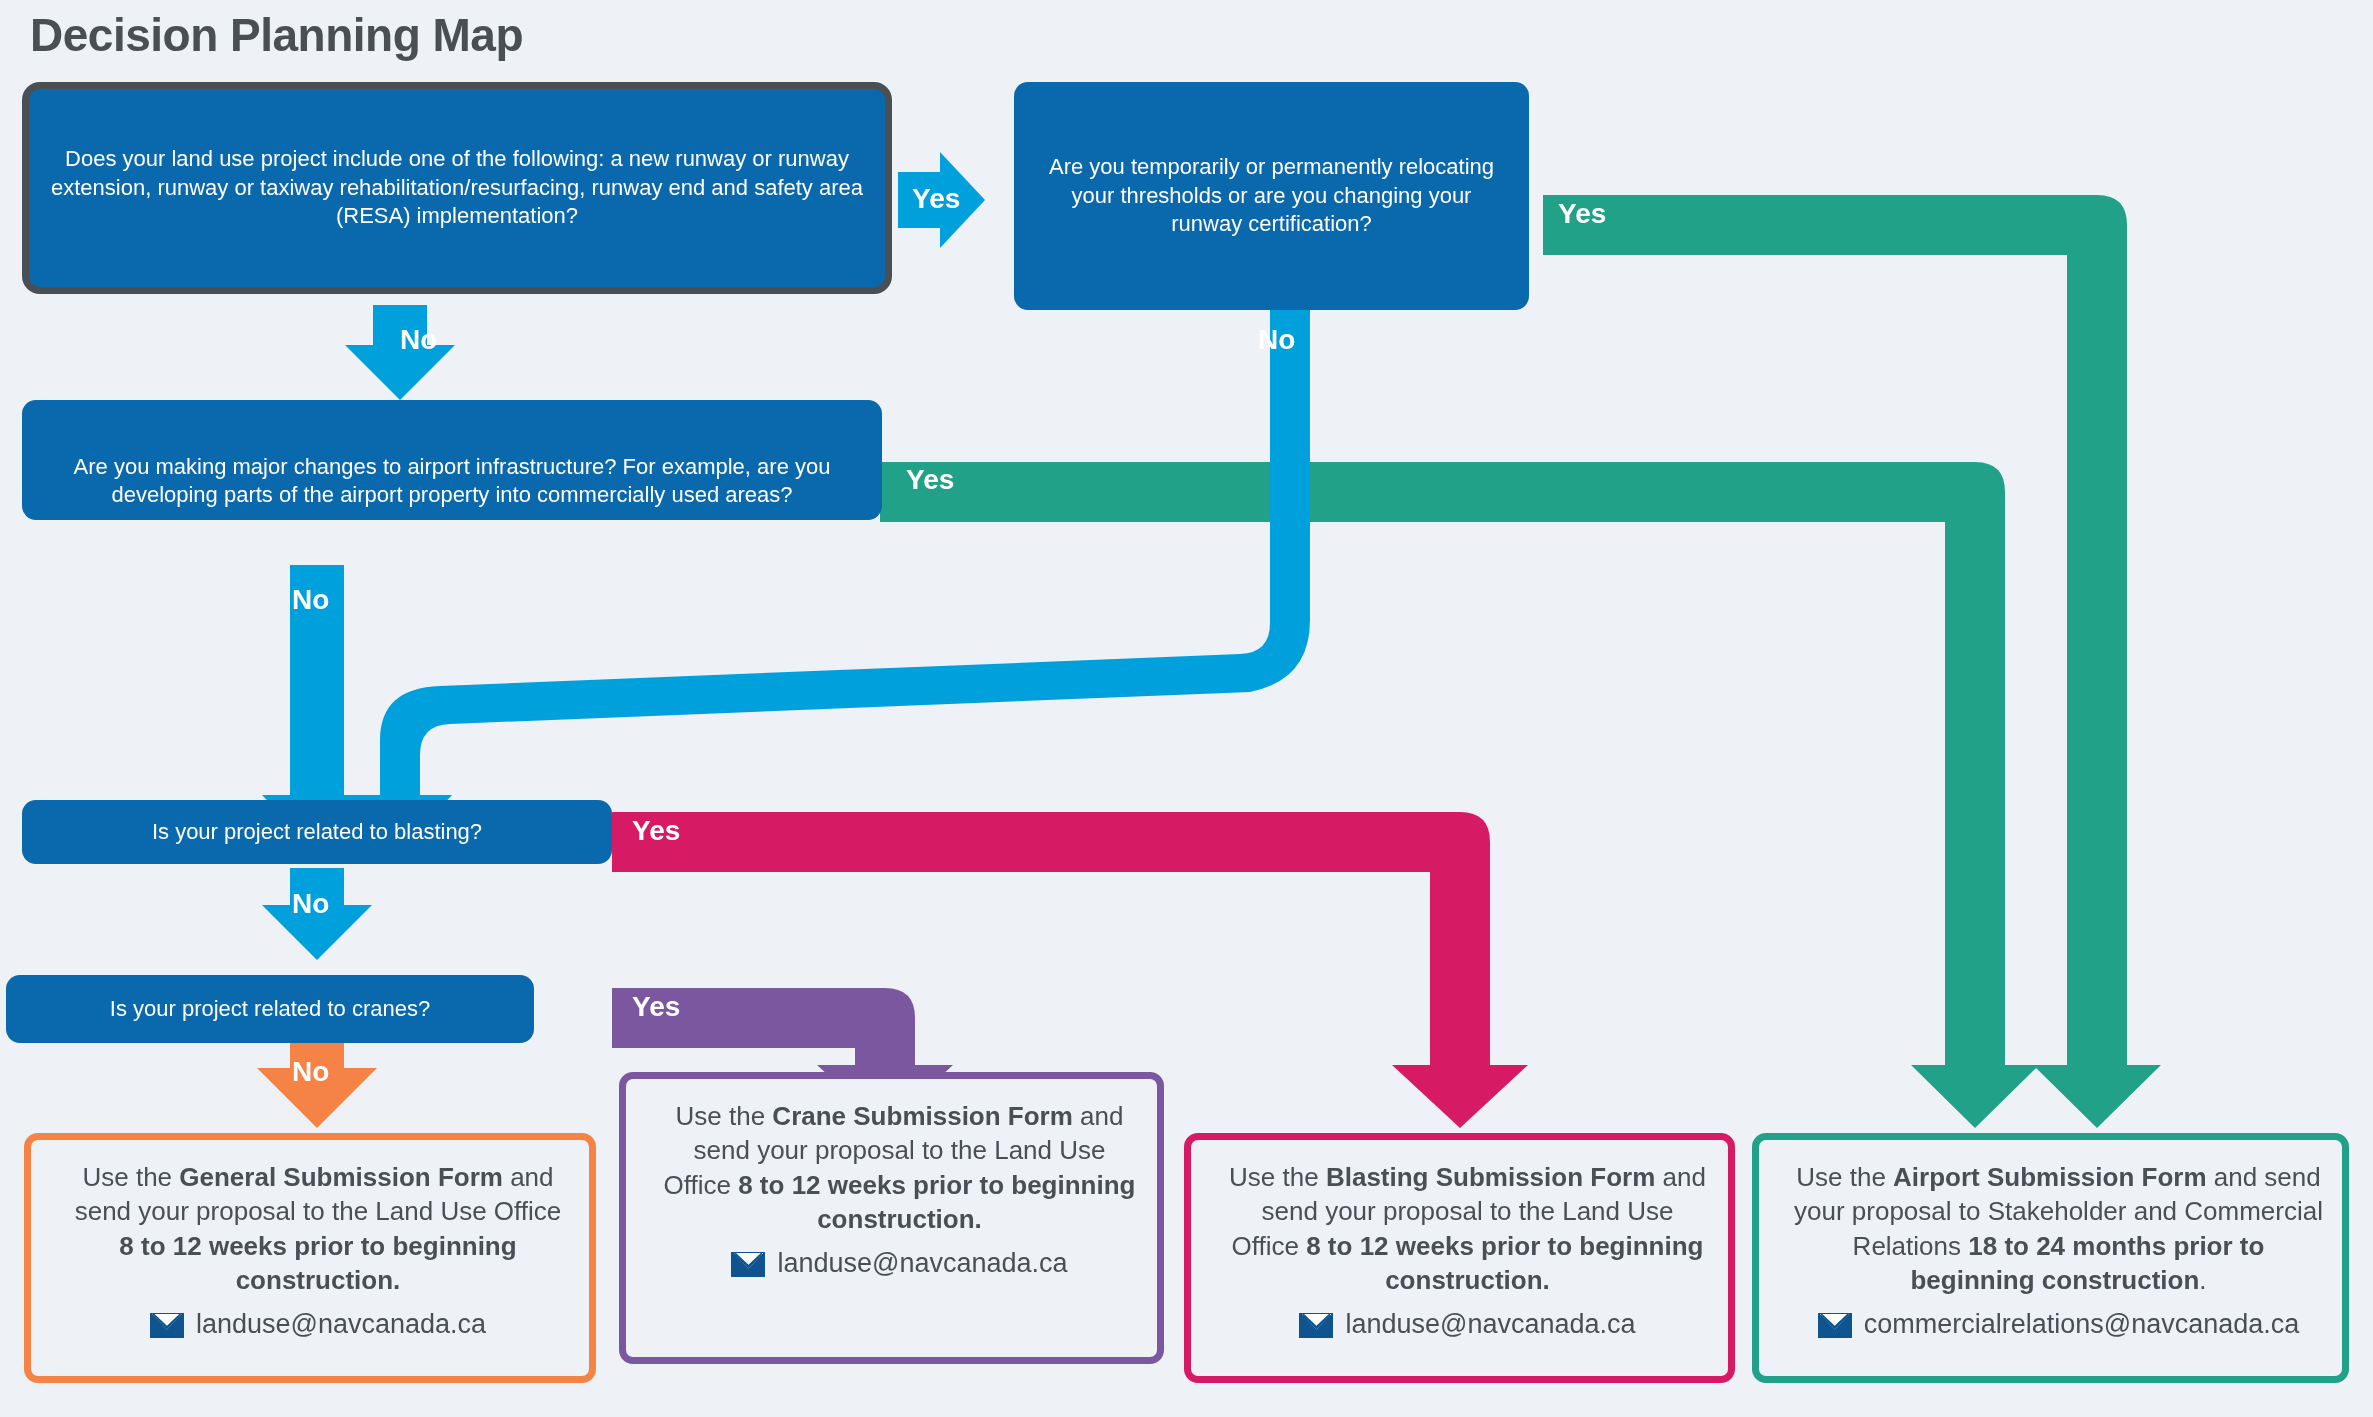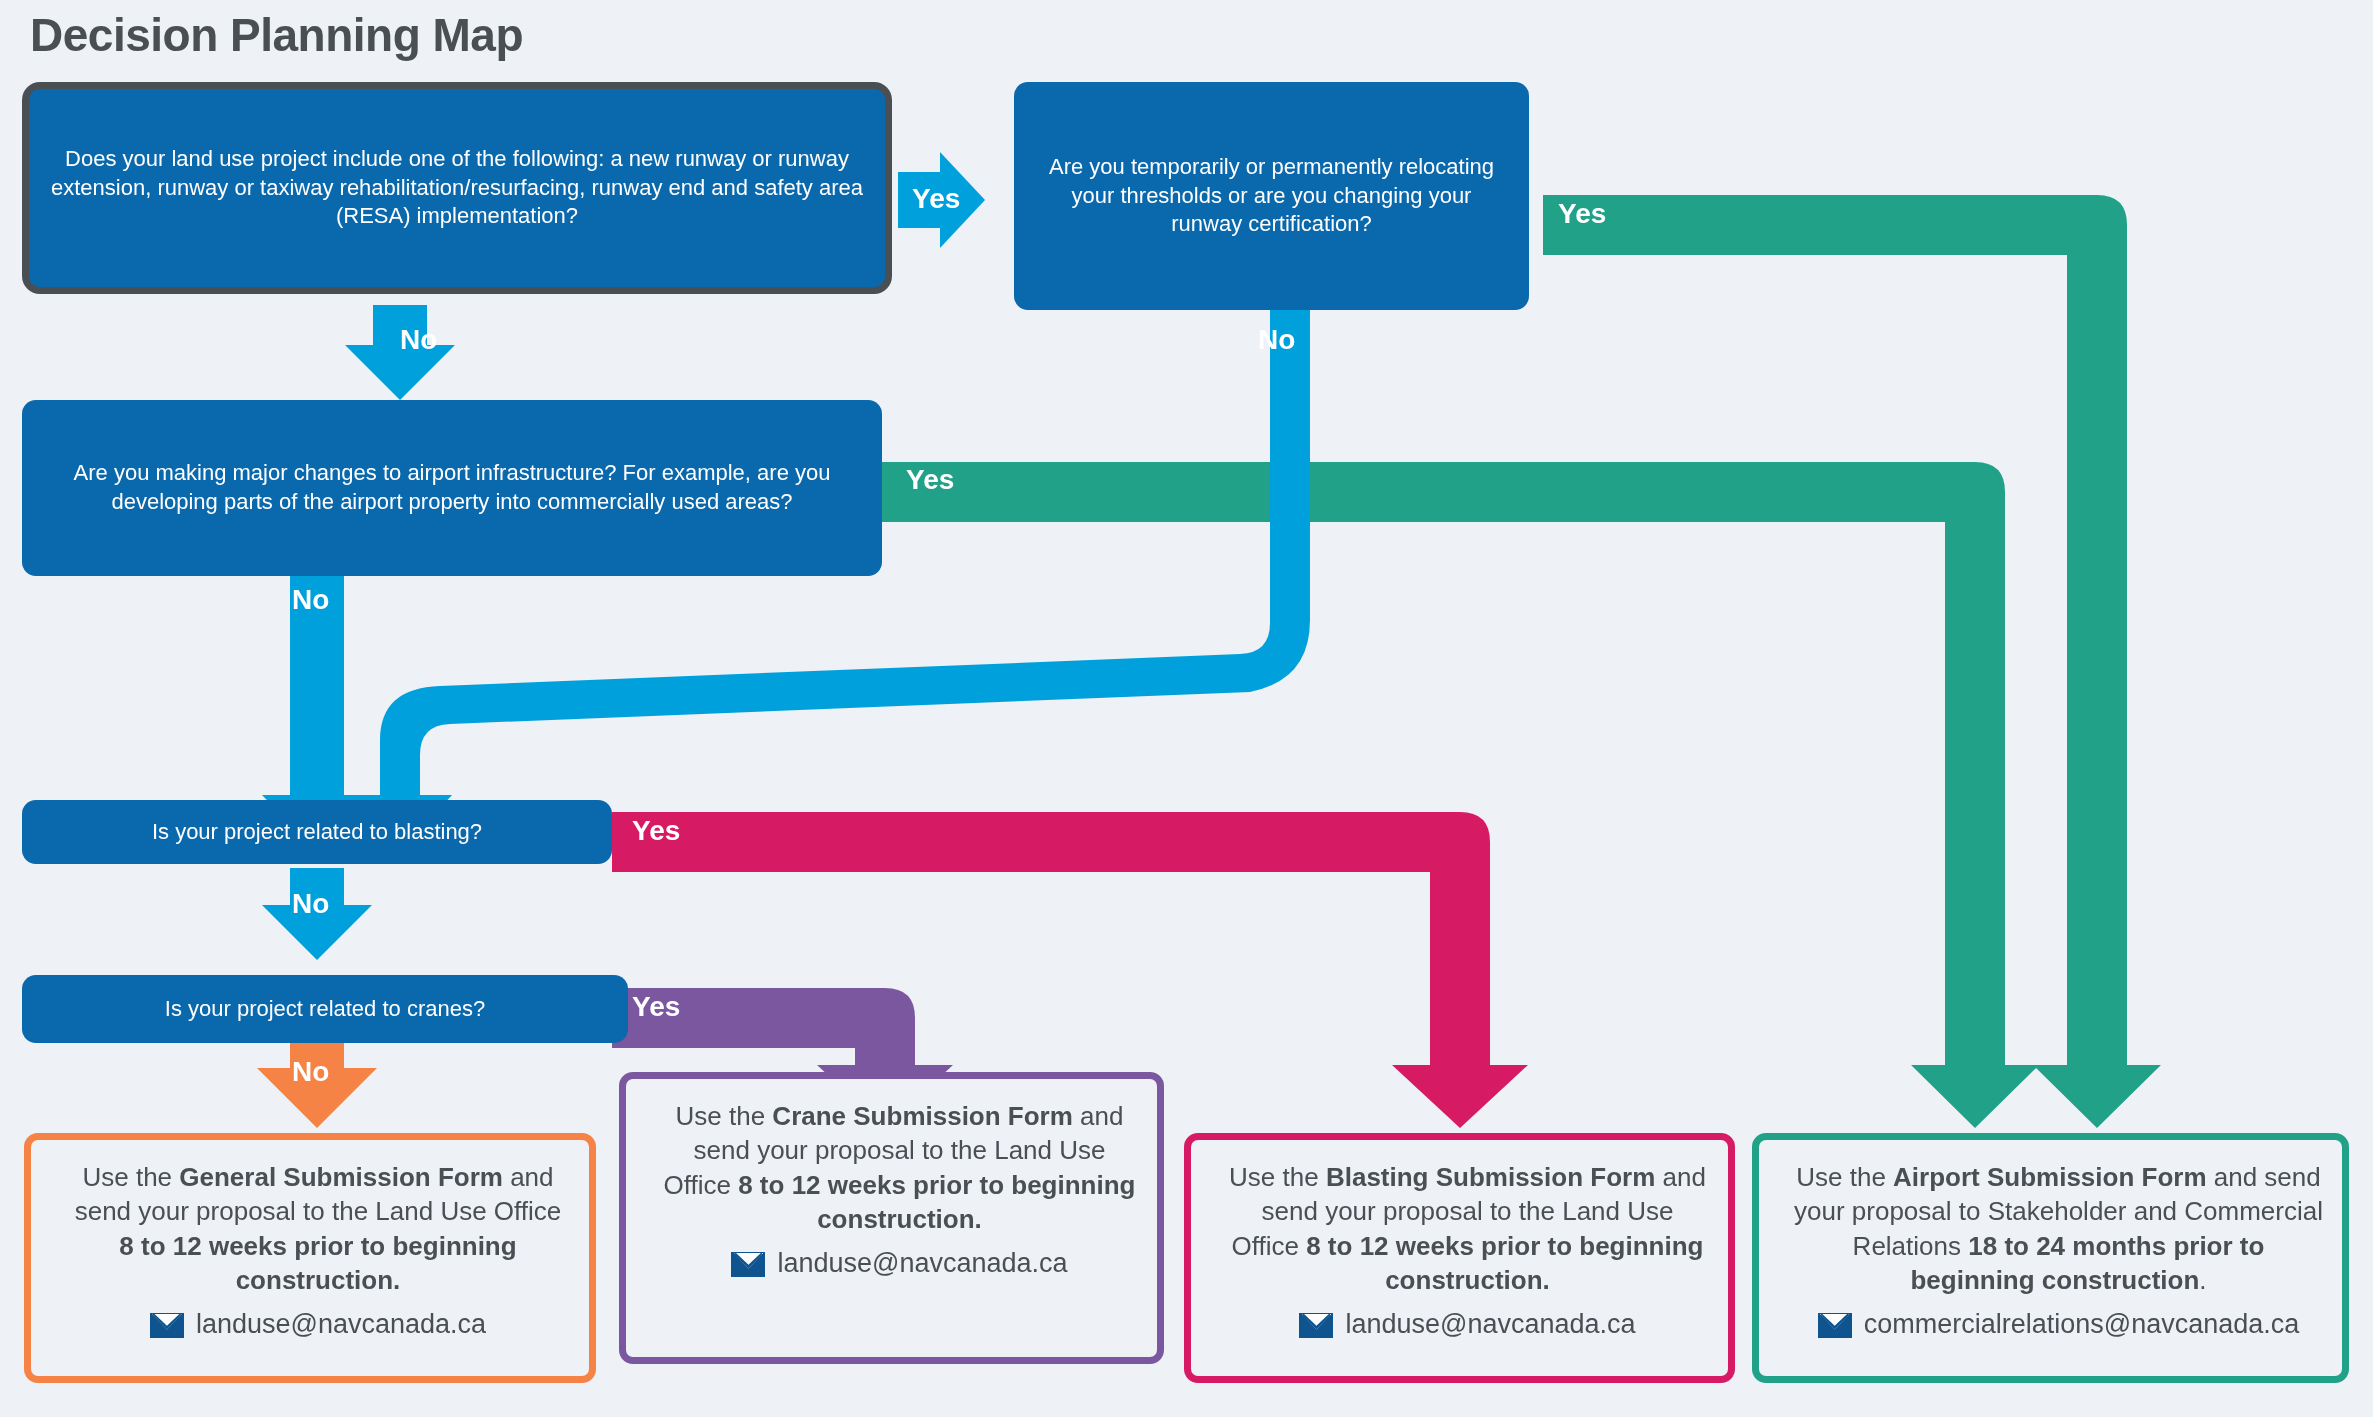--- a/index.html
+++ b/index.html
@@ -236,29 +236,29 @@
   </svg>
 
   <div class="qbox framed" style="left: 22px; top: 82px; width: 870px; height: 212px; background: rgb(10, 104, 173); border-color: rgb(74, 79, 84);">
     <span>Does your land use project include one of the following: a new runway or runway extension, runway or taxiway rehabilitation/resurfacing, runway end and safety area (RESA) implementation?</span>
   </div>
 
   <div class="qbox" style="left: 1014px; top: 82px; width: 515px; height: 228px; background: rgb(10, 104, 173);">
     <span>Are you temporarily or permanently relocating your thresholds or are you changing your runway certification?</span>
   </div>
 
-  <div class="qbox" style="left: 22px; top: 400px; width: 860px; height: 176px; background: rgb(10, 104, 173);">
+  <div class="qbox" style="left: 22px; top: 400px; width: 860px; height: 120px; background: rgb(10, 104, 173); align-items: flex-end;">
     <span>Are you making major changes to airport infrastructure? For example, are you developing parts of the airport property into commercially used areas?</span>
   </div>
 
   <div class="qbox" style="left: 22px; top: 800px; width: 590px; height: 64px; background: rgb(10, 104, 173);">
     <span>Is your project related to blasting?</span>
   </div>
 
-  <div class="qbox" style="left: 22px; top: 975px; width: 606px; height: 68px; background: rgb(10, 104, 173);">
+  <div class="qbox" style="left: 6px; top: 975px; width: 528px; height: 68px; background: rgb(10, 104, 173);">
     <span>Is your project related to cranes?</span>
   </div>
 
   <div class="elabel" style="left:912px; top:185px;">Yes</div>
   <div class="elabel" style="left:400px; top:326px;">No</div>
   <div class="elabel" style="left:1558px; top:200px;">Yes</div>
   <div class="elabel" style="left:1258px; top:326px;">No</div>
   <div class="elabel" style="left:906px; top:466px;">Yes</div>
   <div class="elabel" style="left:292px; top:586px;">No</div>
   <div class="elabel" style="left:632px; top:817px;">Yes</div>

